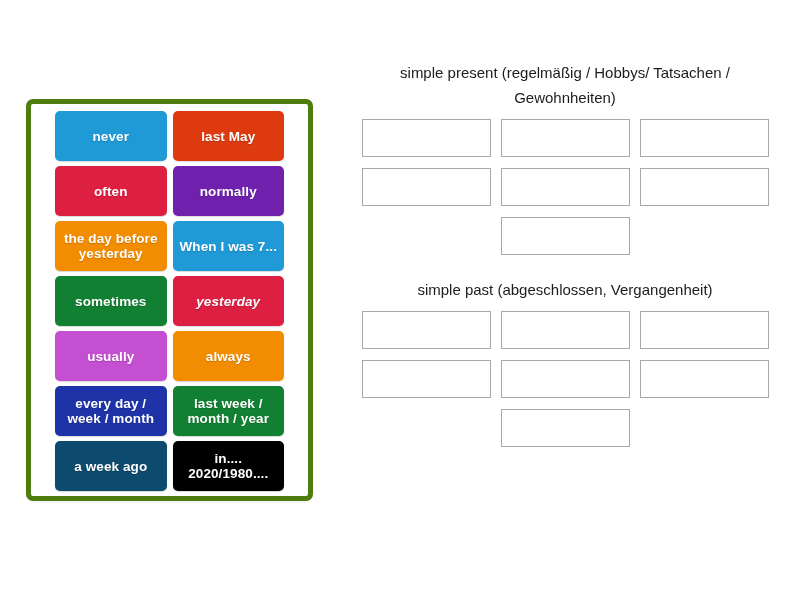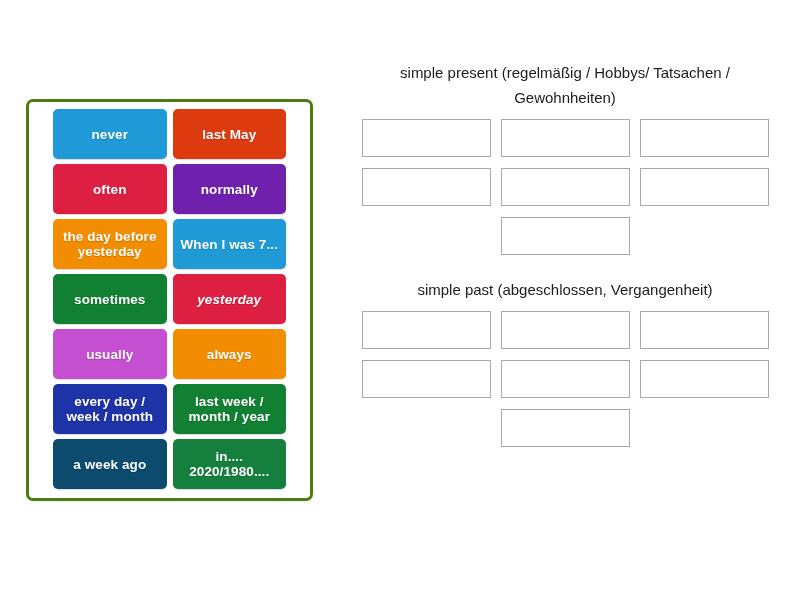--- a/index.html
+++ b/index.html
@@ -17,21 +17,21 @@
 
   
   #tile-tray {
     position: absolute;
     left: 26px;
     top: 99px;
     width: 287px;
     height: 402px;
     box-sizing: border-box;
     background: #ffffff;
-    border: 3px solid #4d7c0f;
+    border: 5px solid #4d7c0f;
     border-radius: 7px;
     box-shadow: 0 1px 2px rgba(0,0,0,0.07);
     padding: 7px 24px;
   }
   #tile-grid {
     display: grid;
     grid-template-columns: 1fr 1fr;
     grid-auto-rows: 50px;
     column-gap: 6px;
     row-gap: 5px;
@@ -103,21 +103,21 @@
       <div class="tile" style="background: rgb(111, 33, 173);">normally</div>
       <div class="tile" style="background: rgb(242, 140, 0);">the day before yesterday</div>
       <div class="tile" style="background: rgb(31, 154, 214);">When I was 7...</div>
       <div class="tile" style="background: rgb(18, 128, 50);">sometimes</div>
       <div class="tile" style="background: rgb(221, 31, 66); font-style: italic;">yesterday</div>
       <div class="tile" style="background: rgb(196, 79, 208);">usually</div>
       <div class="tile" style="background: rgb(242, 140, 0);">always</div>
       <div class="tile" style="background: rgb(31, 51, 168);">every day / week / month</div>
       <div class="tile" style="background: rgb(18, 128, 50);">last week / month / year</div>
       <div class="tile" style="background: #0c4a6e;">a week ago</div>
-      <div class="tile" style="background: #15803d;">in.... 2020/1980....</div>
+      <div class="tile" style="background: #000000;">in.... 2020/1980....</div>
     </div>
 </div>
 
 <div id="groups">
 
   <section class="group group-present">
     <h2 class="group-heading">simple present (regelmäßig / Hobbys/ Tatsachen / Gewohnheiten)</h2>
     <div class="zone-grid">
         <div class="dropzone"></div>
         <div class="dropzone"></div>

